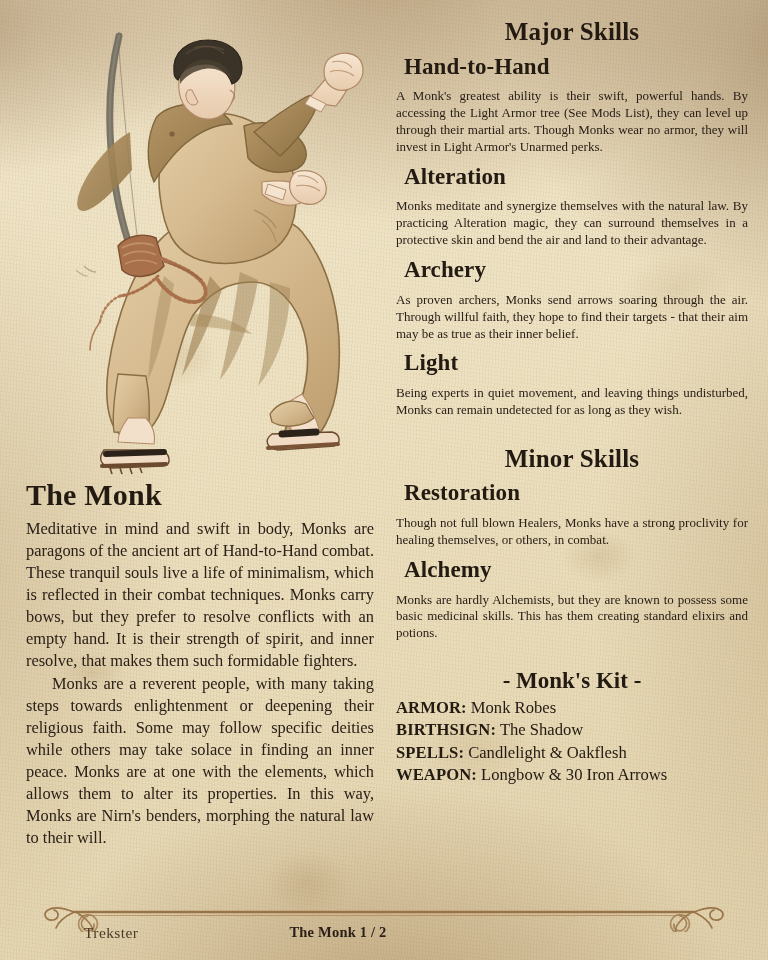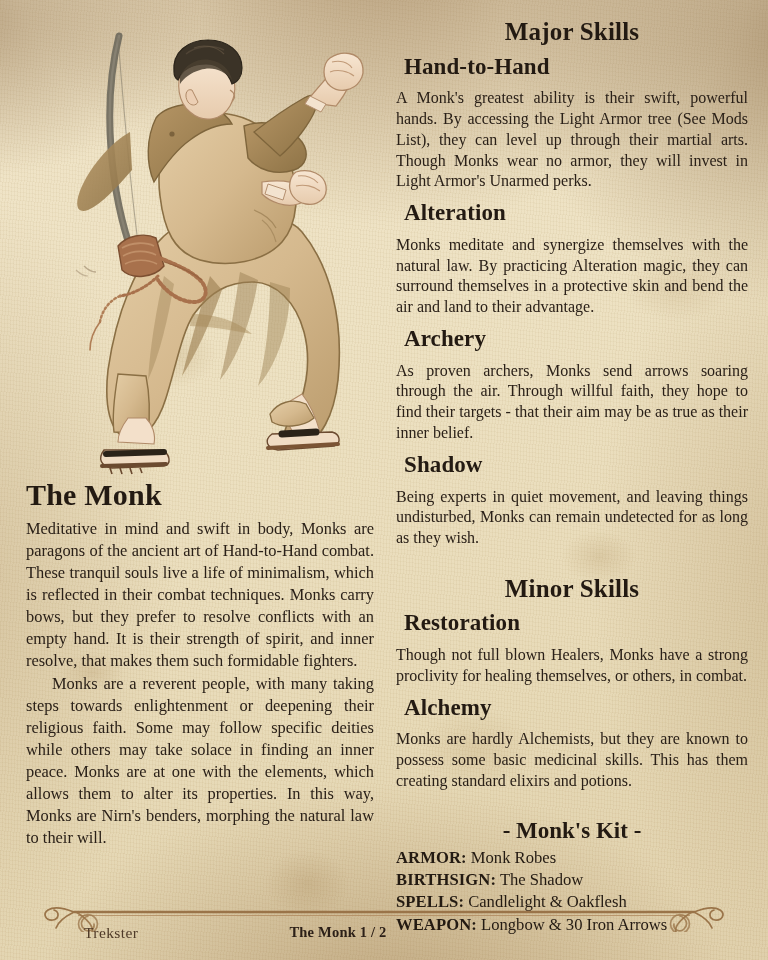--- a/index.html
+++ b/index.html
@@ -81,21 +81,21 @@
     line-height: 1.1;
   }
   .skill-name {
     font-size: 23px;
     font-weight: bold;
     margin: 8px;
     line-height: 1.16;
     letter-spacing: 0.1px;
   }
   .skill-desc {
-    font-size: 16px;
+    font-size: 13px;
     line-height: 1.30;
     text-align: justify;
     margin: 0 0 4px 0;
     color: #2a2018;
   }
   .minor-gap { height: 22px; }
   #kit { margin-top: 26px; }
   .kit-head {
     font-size: 23px;
     font-weight: bold;
@@ -270,21 +270,21 @@
 
     <h3 class="skill-name">Hand-to-Hand</h3>
     <p class="skill-desc">A Monk's greatest ability is their swift, powerful hands. By accessing the Light Armor tree (See Mods List), they can level up through their martial arts. Though Monks wear no armor, they will invest in Light Armor's Unarmed perks.</p>
 
     <h3 class="skill-name">Alteration</h3>
     <p class="skill-desc">Monks meditate and synergize themselves with the natural law. By practicing Alteration magic, they can surround themselves in a protective skin and bend the air and land to their advantage.</p>
 
     <h3 class="skill-name">Archery</h3>
     <p class="skill-desc">As proven archers, Monks send arrows soaring through the air. Through willful faith, they hope to find their targets - that their aim may be as true as their inner belief.</p>
 
-    <h3 class="skill-name">Shadow</h3>
+    <h3 class="skill-name">Light</h3>
     <p class="skill-desc">Being experts in quiet movement, and leaving things undisturbed, Monks can remain undetected for as long as they wish.</p>
 
     <div class="minor-gap"></div>
 
     <h2 class="section-head">Minor Skills</h2>
 
     <h3 class="skill-name">Restoration</h3>
     <p class="skill-desc">Though not full blown Healers, Monks have a strong proclivity for healing themselves, or others, in combat.</p>
 
     <h3 class="skill-name">Alchemy</h3>

